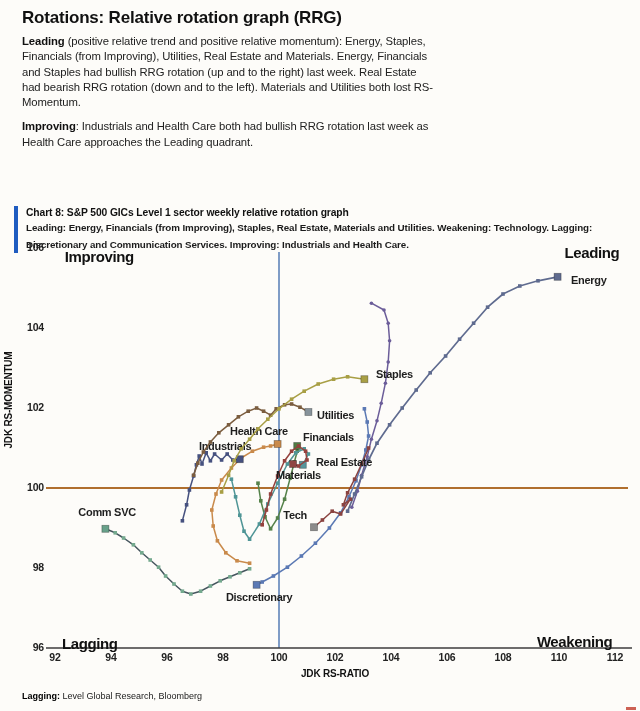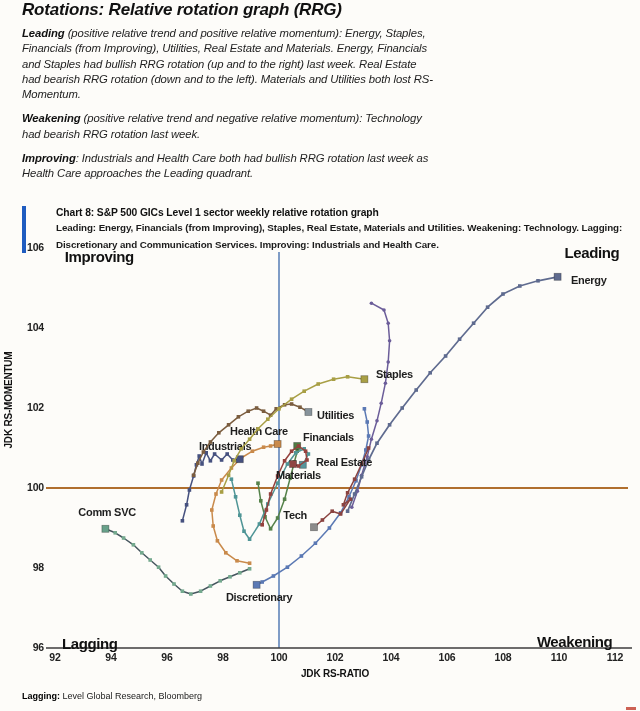--- a/index.html
+++ b/index.html
@@ -1,45 +1,44 @@
 <!DOCTYPE html>
 <html><head>
 <meta charset="utf-8">
 <style>
   html,body{margin:0;padding:0;}
   body{
     width:640px;height:711px;position:relative;overflow:hidden;
     background:#fdfcf9;color:#1d1d1d;
     font-family:"Liberation Sans", sans-serif;
   }
-  .textcol{position:absolute;left:22px;top:0;width:412px;font-style:italic;}
+  .textcol{position:absolute;left:22px;top:8px;width:412px;}
   h1{font-size:17px;line-height:20px;margin:0 0 6px 0;letter-spacing:-0.2px;color:#111;}
   .para{font-size:11.3px;line-height:15.3px;margin:0 0 9px 0;color:#222;letter-spacing:-0.1px;}
   .para b{color:#111;}
-  .callout{position:absolute;left:22px;top:206px;width:608px;display:flex;gap:22px;}
+  .callout{position:absolute;left:14px;top:206px;width:608px;display:flex;}
   .callout-bar{width:4px;background:#1f5cc0;margin-right:8px;flex:0 0 4px;}
   .co-title{font-size:10.3px;font-weight:700;line-height:13px;color:#111;letter-spacing:-0.1px;}
   .co-sub{font-size:9.8px;font-weight:600;line-height:17px;color:#1b1b1b;letter-spacing:-0.1px;}
   #rrg{position:absolute;left:0;top:240px;}
   .tick{font:700 10.5px "Liberation Sans",sans-serif;fill:#222;letter-spacing:-0.2px;}
   .axis-title{font:700 10px "Liberation Sans",sans-serif;fill:#111;letter-spacing:-0.2px;}
   .quad{font:700 15px "Liberation Sans",sans-serif;fill:#111;letter-spacing:-0.4px;}
   .slabel{font:700 11px "Liberation Sans",sans-serif;fill:#1e1e1e;letter-spacing:-0.3px;}
   .footer-src{position:absolute;left:22px;top:691px;font-size:9px;color:#222;}
   .footer-src b{color:#000;}
   .brand{position:absolute;right:22px;top:701px;font-size:8.5px;color:#8a8a8a;letter-spacing:0.2px;margin-top:16px;}
   .red-mark{position:absolute;right:4px;top:707px;width:10px;height:3px;background:#c0392b;opacity:0.8;}
 </style>
 </head>
 <body>
 
 <div class="textcol">
   <h1>Rotations: Relative rotation graph (RRG)</h1>
   <p class="para"><b>Leading</b><span> (positive relative trend and positive relative momentum): Energy, Staples, Financials (from Improving), Utilities, Real Estate and Materials. Energy, Financials and Staples had bullish RRG rotation (up and to the right) last week. Real Estate had bearish RRG rotation (down and to the left). Materials and Utilities both lost RS-Momentum.</span></p>
-  <p class="para"><b>Weakening</b><span> (positive relative trend and negative relative momentum): Technology had bearish RRG rotation last week.</span></p>
   <p class="para"><b>Improving</b><span>: Industrials and Health Care both had bullish RRG rotation last week as Health Care approaches the Leading quadrant.</span></p>
 </div>
 
 <div class="callout">
   <div class="callout-bar" style="background: rgb(31, 92, 192);"></div>
   <div>
     <div class="co-title">Chart 8: S&amp;P 500 GICs Level 1 sector weekly relative rotation graph</div>
     <div class="co-sub">Leading: Energy, Financials (from Improving), Staples, Real Estate, Materials and Utilities. Weakening: Technology. Lagging: Discretionary and Communication Services. Improving: Industrials and Health Care.</div>
   </div>
 </div>

